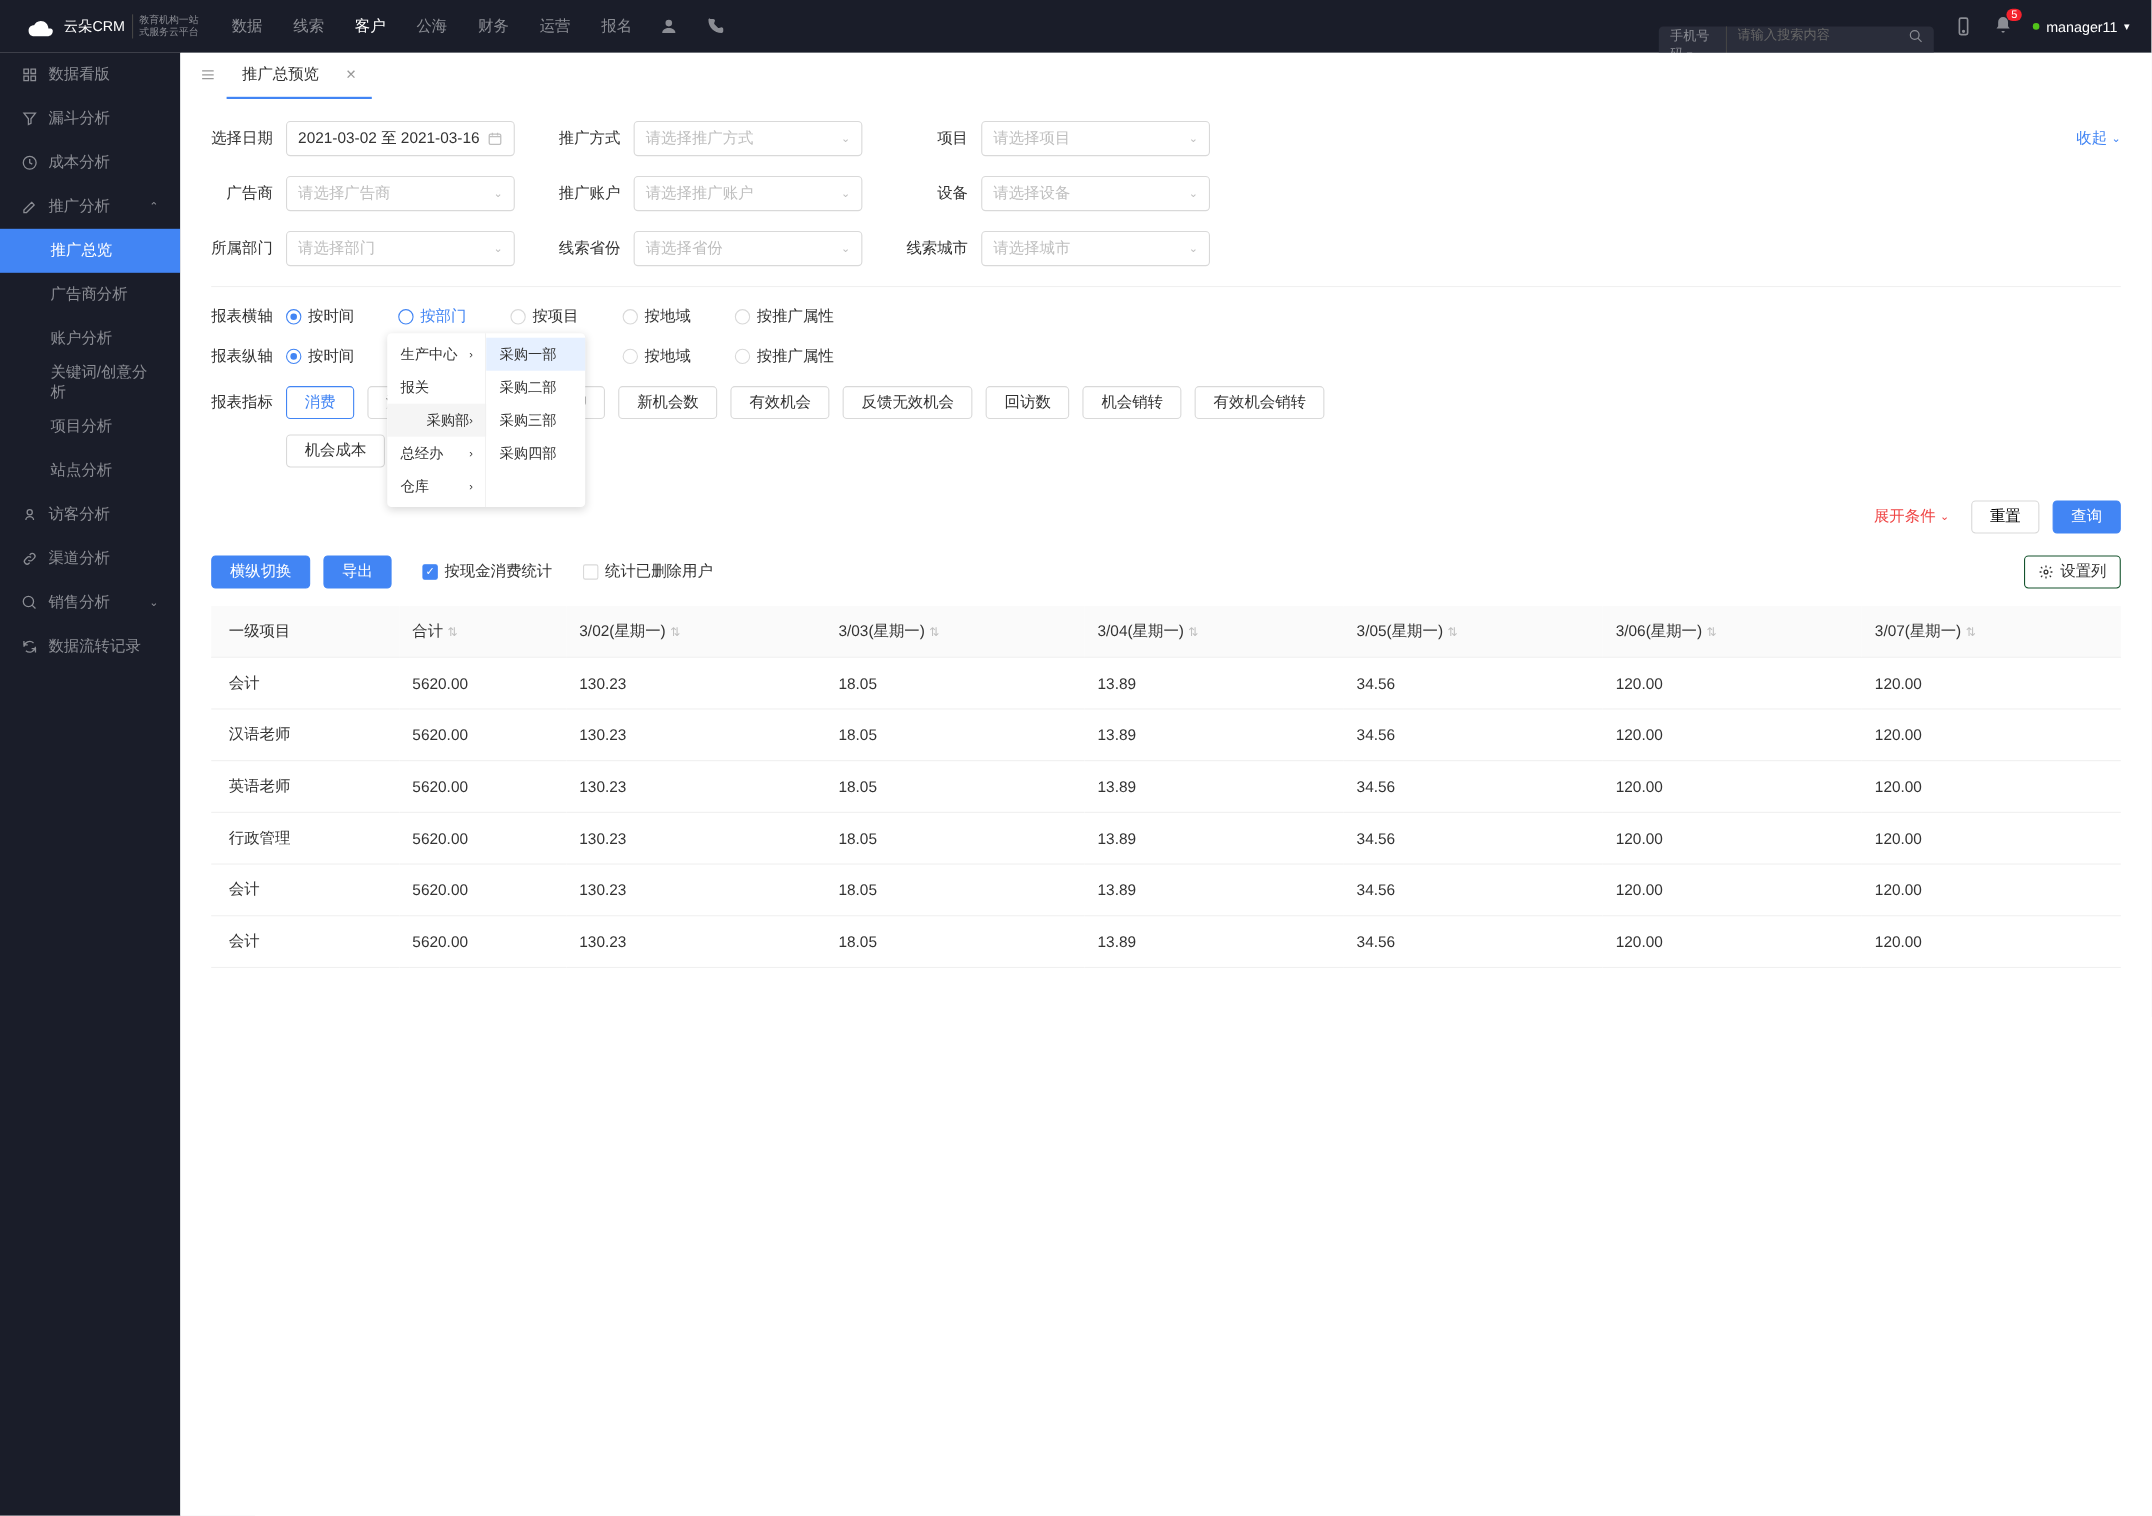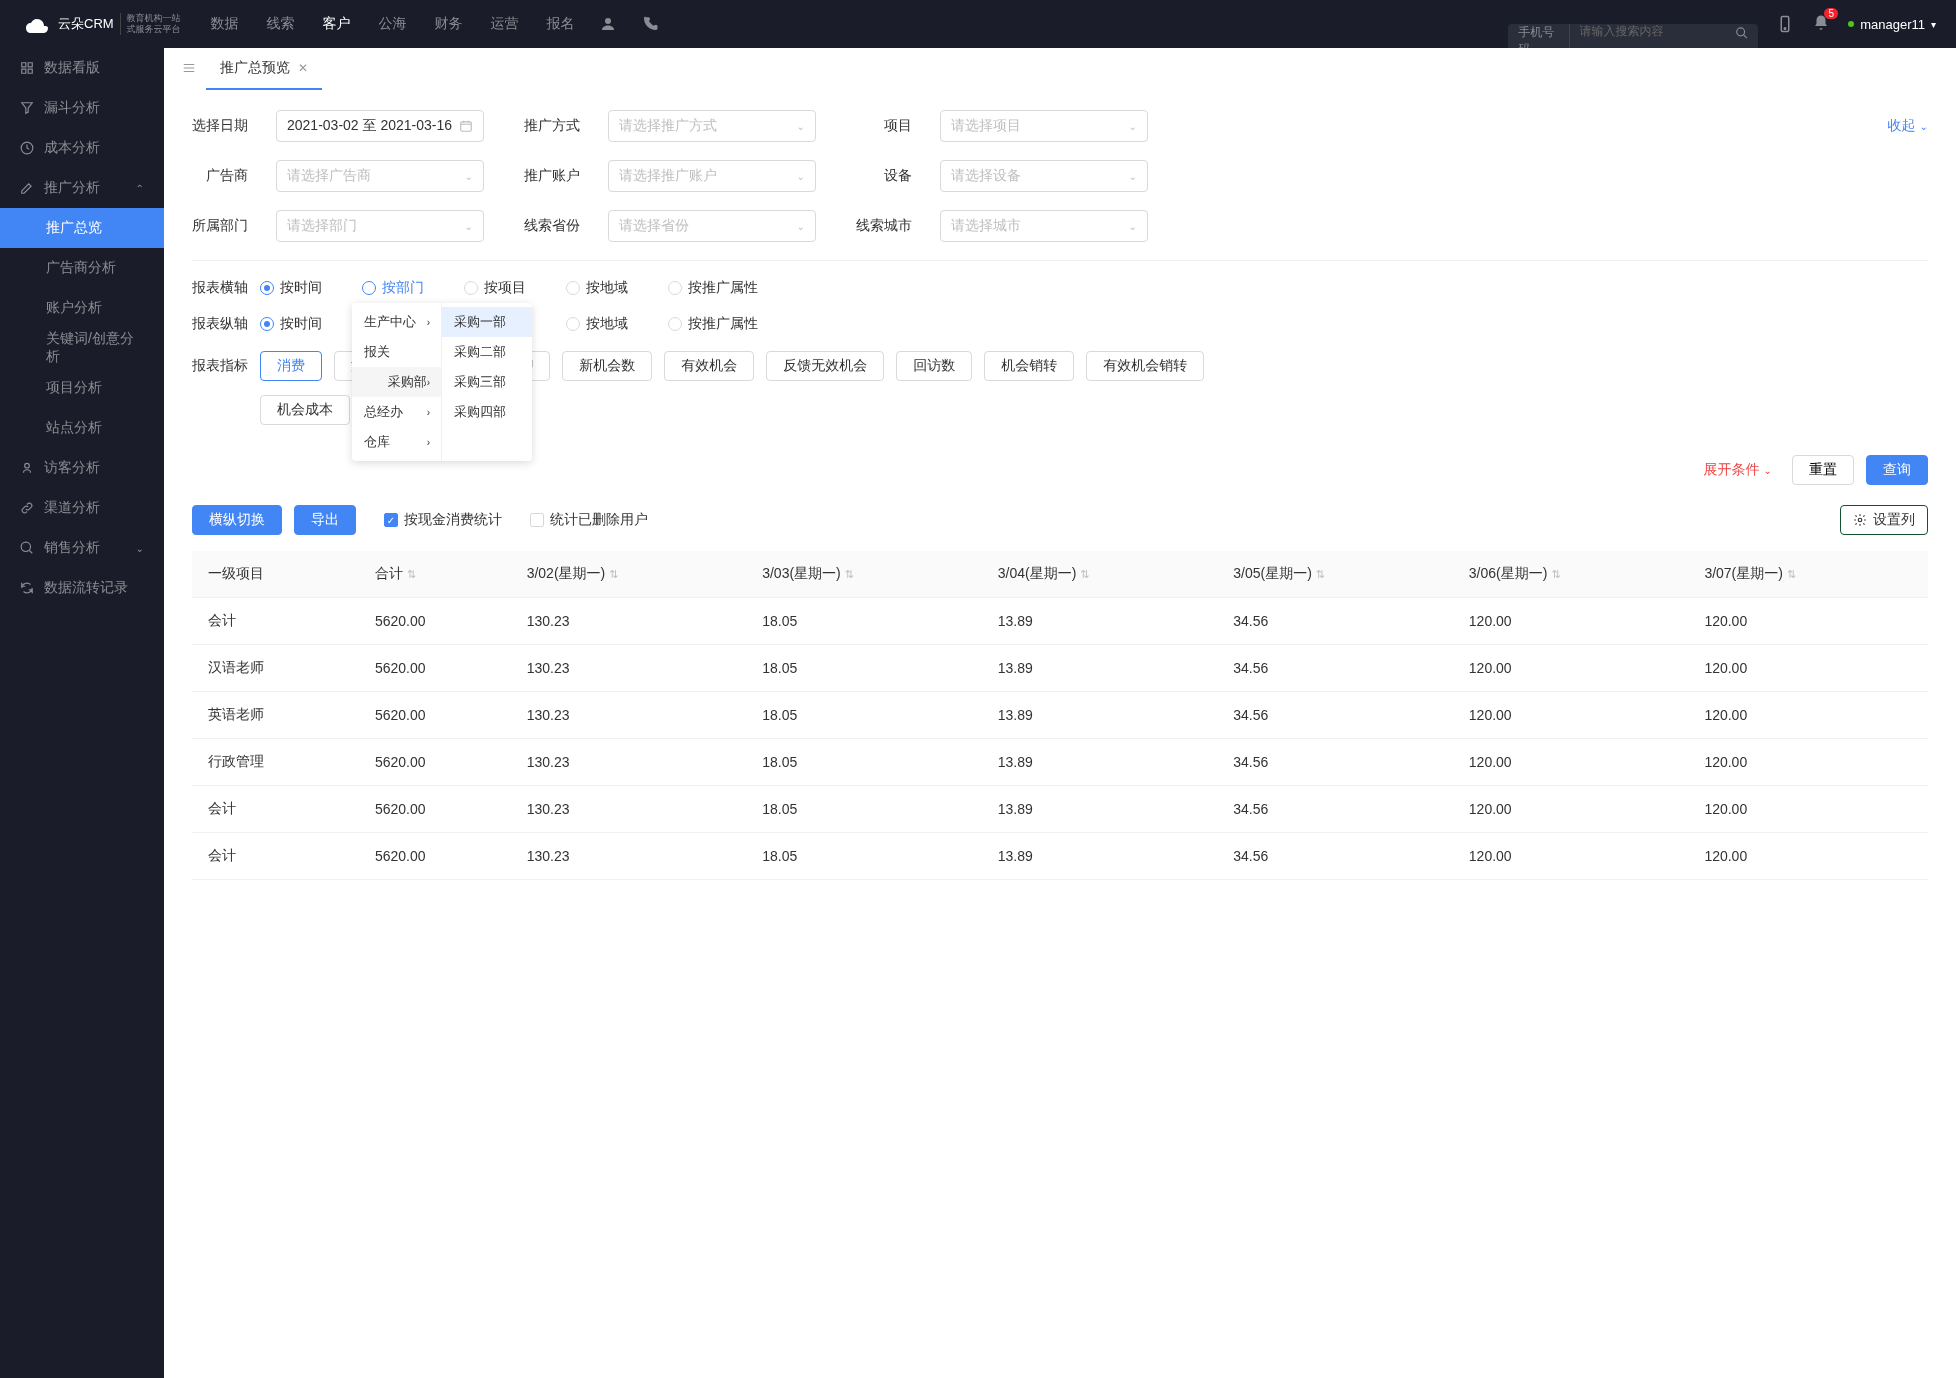--- a/index.html
+++ b/index.html
@@ -25,25 +25,25 @@
 .layout { display:flex; height:calc(100vh - 48px); }
 .sidebar { width:164px; background:#1a1d29; color:#8b8d94; overflow-y:auto; flex-shrink:0; }
 .side-item { display:flex; align-items:center; padding:0 20px; height:40px; cursor:pointer; font-size:14px; gap:10px; }
 .side-item.active { background:#4285f4; color:#fff; }
 .side-item.sub { padding-left:46px; }
 .side-item .chev { margin-left:auto; }
 .side-icon { width:14px; height:14px; }
 .content { flex:1; background:#f0f2f5; display:flex; flex-direction:column; overflow:hidden; }
 .tabs-bar { background:#fff; display:flex; align-items:center; height:42px; padding:0 8px; }
 .hamburger { cursor:pointer; padding:0 10px; color:#999; }
-.tab { display:flex; align-items:center; padding:0 14px; height:42px; font-size:14px; color:#333; border-bottom:2px solid #4285f4; gap:8px; }
+.tab { display:flex; align-items:center; padding:0 14px; height:42px; font-size:14px; color:#333; border-bottom:2px solid #4285f4; gap:24px; }
 .tab-close { cursor:pointer; color:#999; font-size:12px; }
 .main { flex:1; overflow-y:auto; background:#fff; margin:0; padding:20px 28px; }
 .filter-row { display:flex; align-items:center; margin-bottom:18px; gap:40px; }
-.filter-group { display:flex; align-items:center; gap:28px; }
+.filter-group { display:flex; align-items:center; gap:12px; }
 .filter-label { width:56px; text-align:right; color:#333; font-size:14px; }
 .select-box { width:208px; height:32px; border:1px solid #d9d9d9; border-radius:4px; display:flex; align-items:center; padding:0 10px; color:#bfbfbf; font-size:14px; justify-content:space-between; cursor:pointer; }
 .select-box.date { width:208px; color:#333; }
 .collapse-link { color:#4285f4; cursor:pointer; display:flex; align-items:center; gap:4px; margin-left:auto; }
 .divider { height:1px; background:#f0f0f0; margin:4px 0 18px; }
 .radio-row { display:flex; align-items:center; margin-bottom:18px; gap:0; }
 .radio-label { width:68px; color:#333; }
 .radio-opt { display:flex; align-items:center; gap:6px; margin-right:40px; cursor:pointer; }
 .radio { width:14px; height:14px; border:1px solid #d9d9d9; border-radius:50%; display:flex; align-items:center; justify-content:center; }
 .radio.checked { border-color:#4285f4; }

